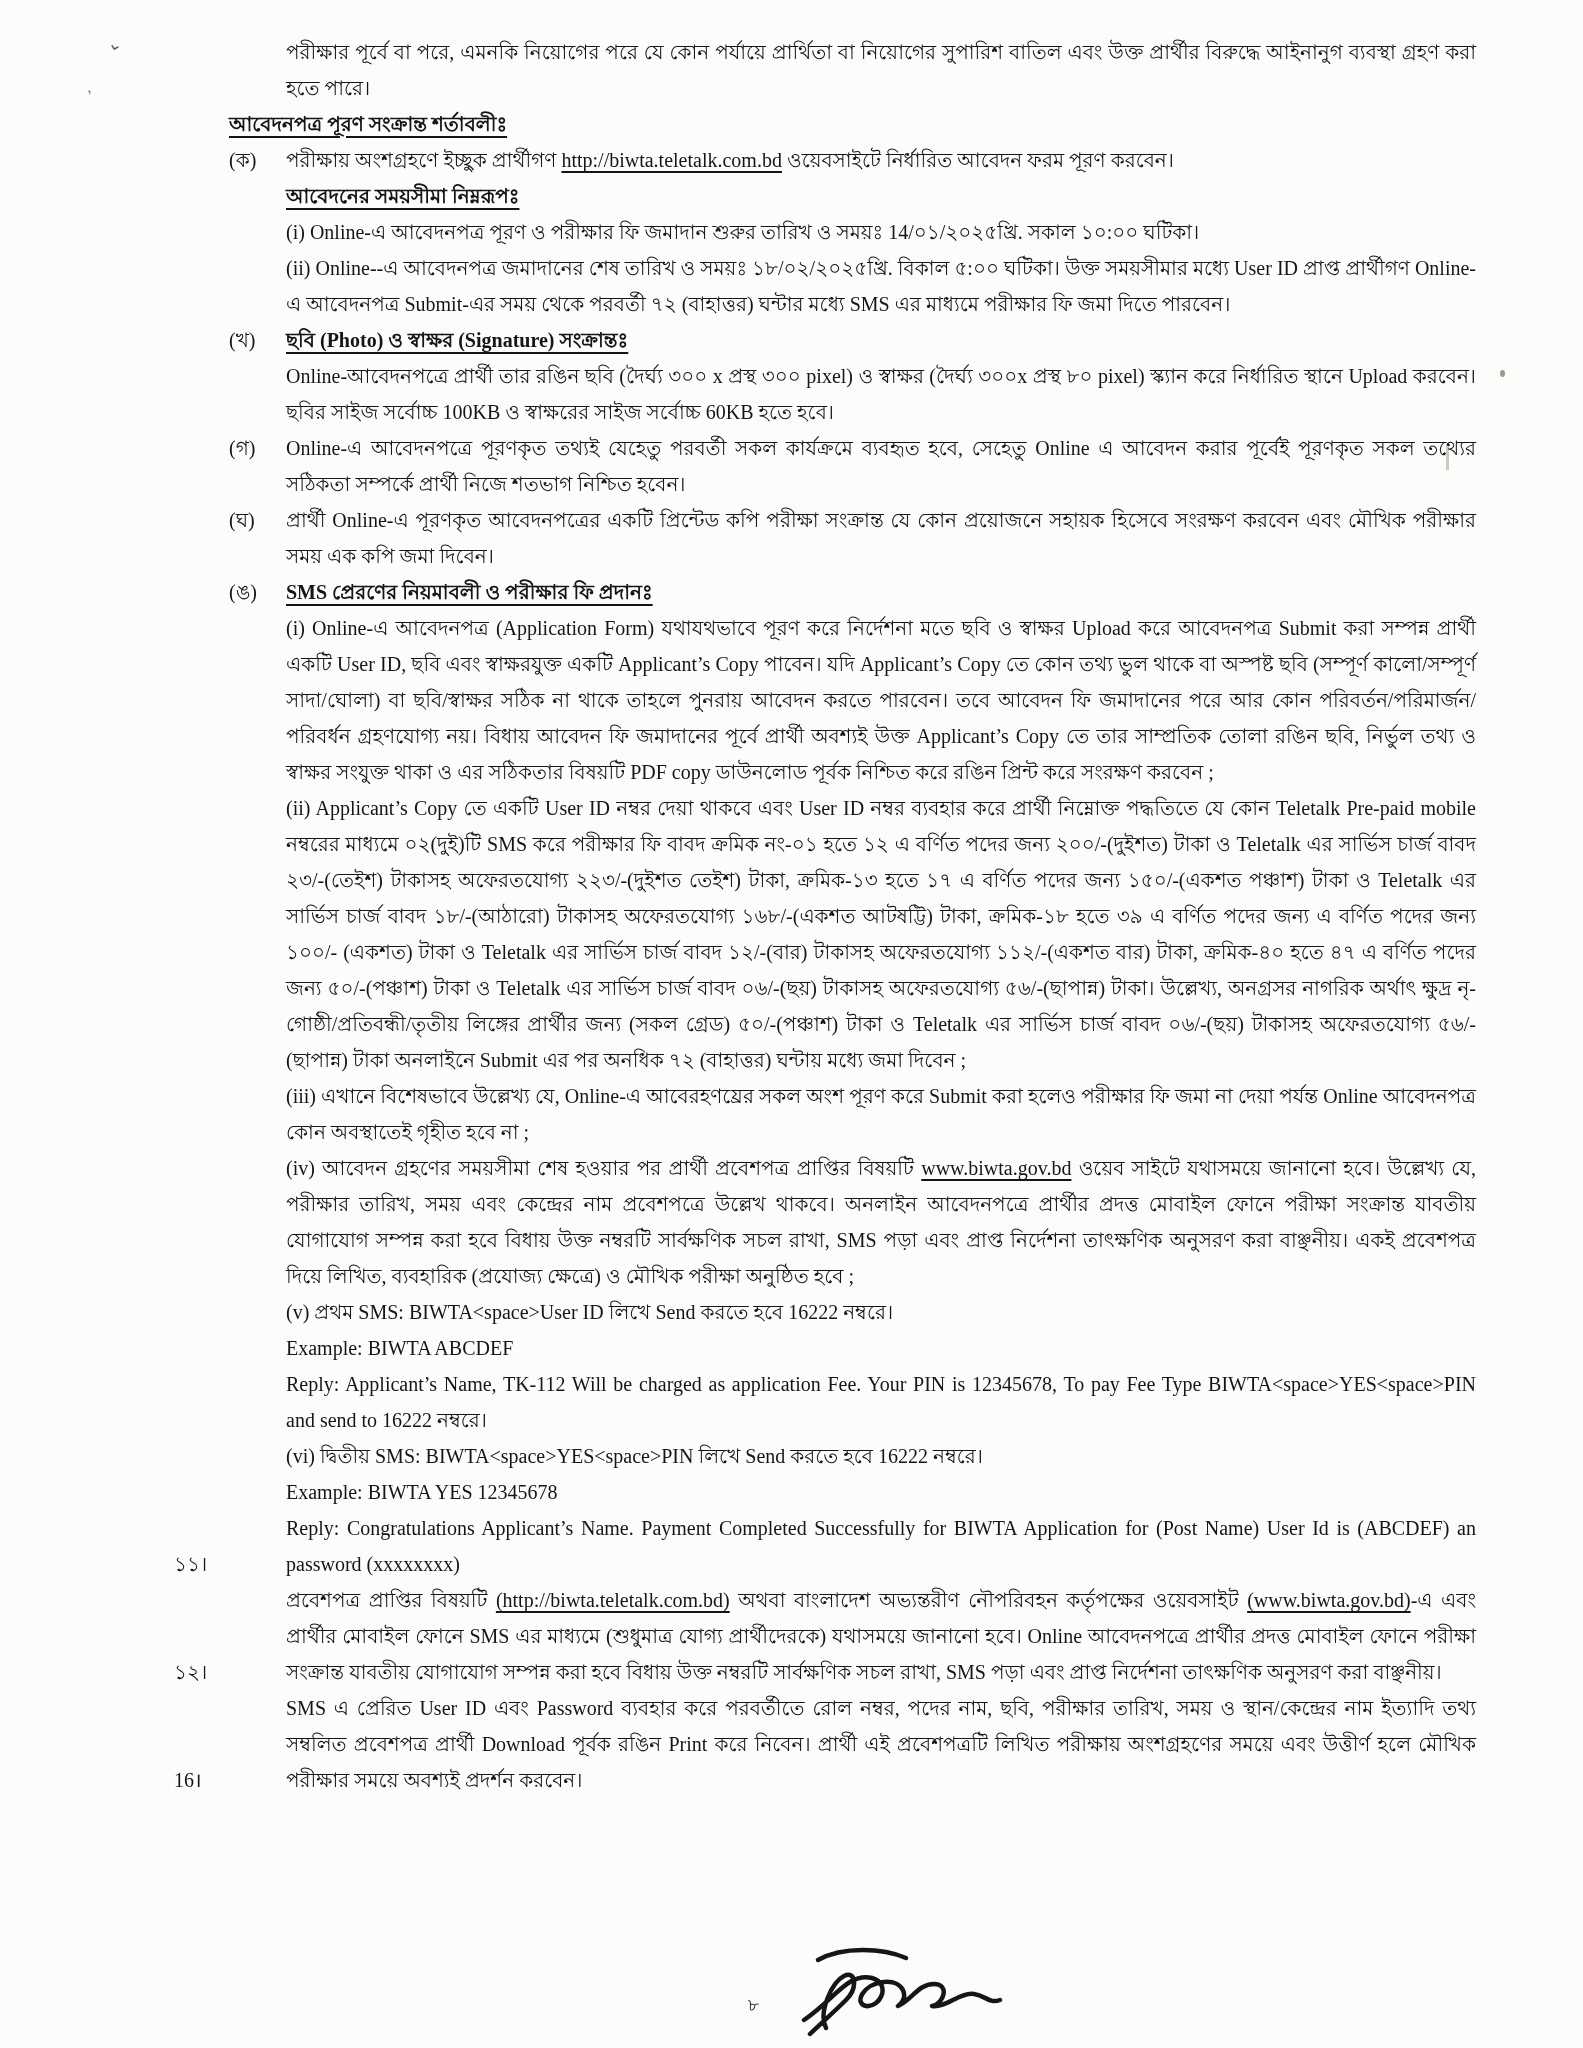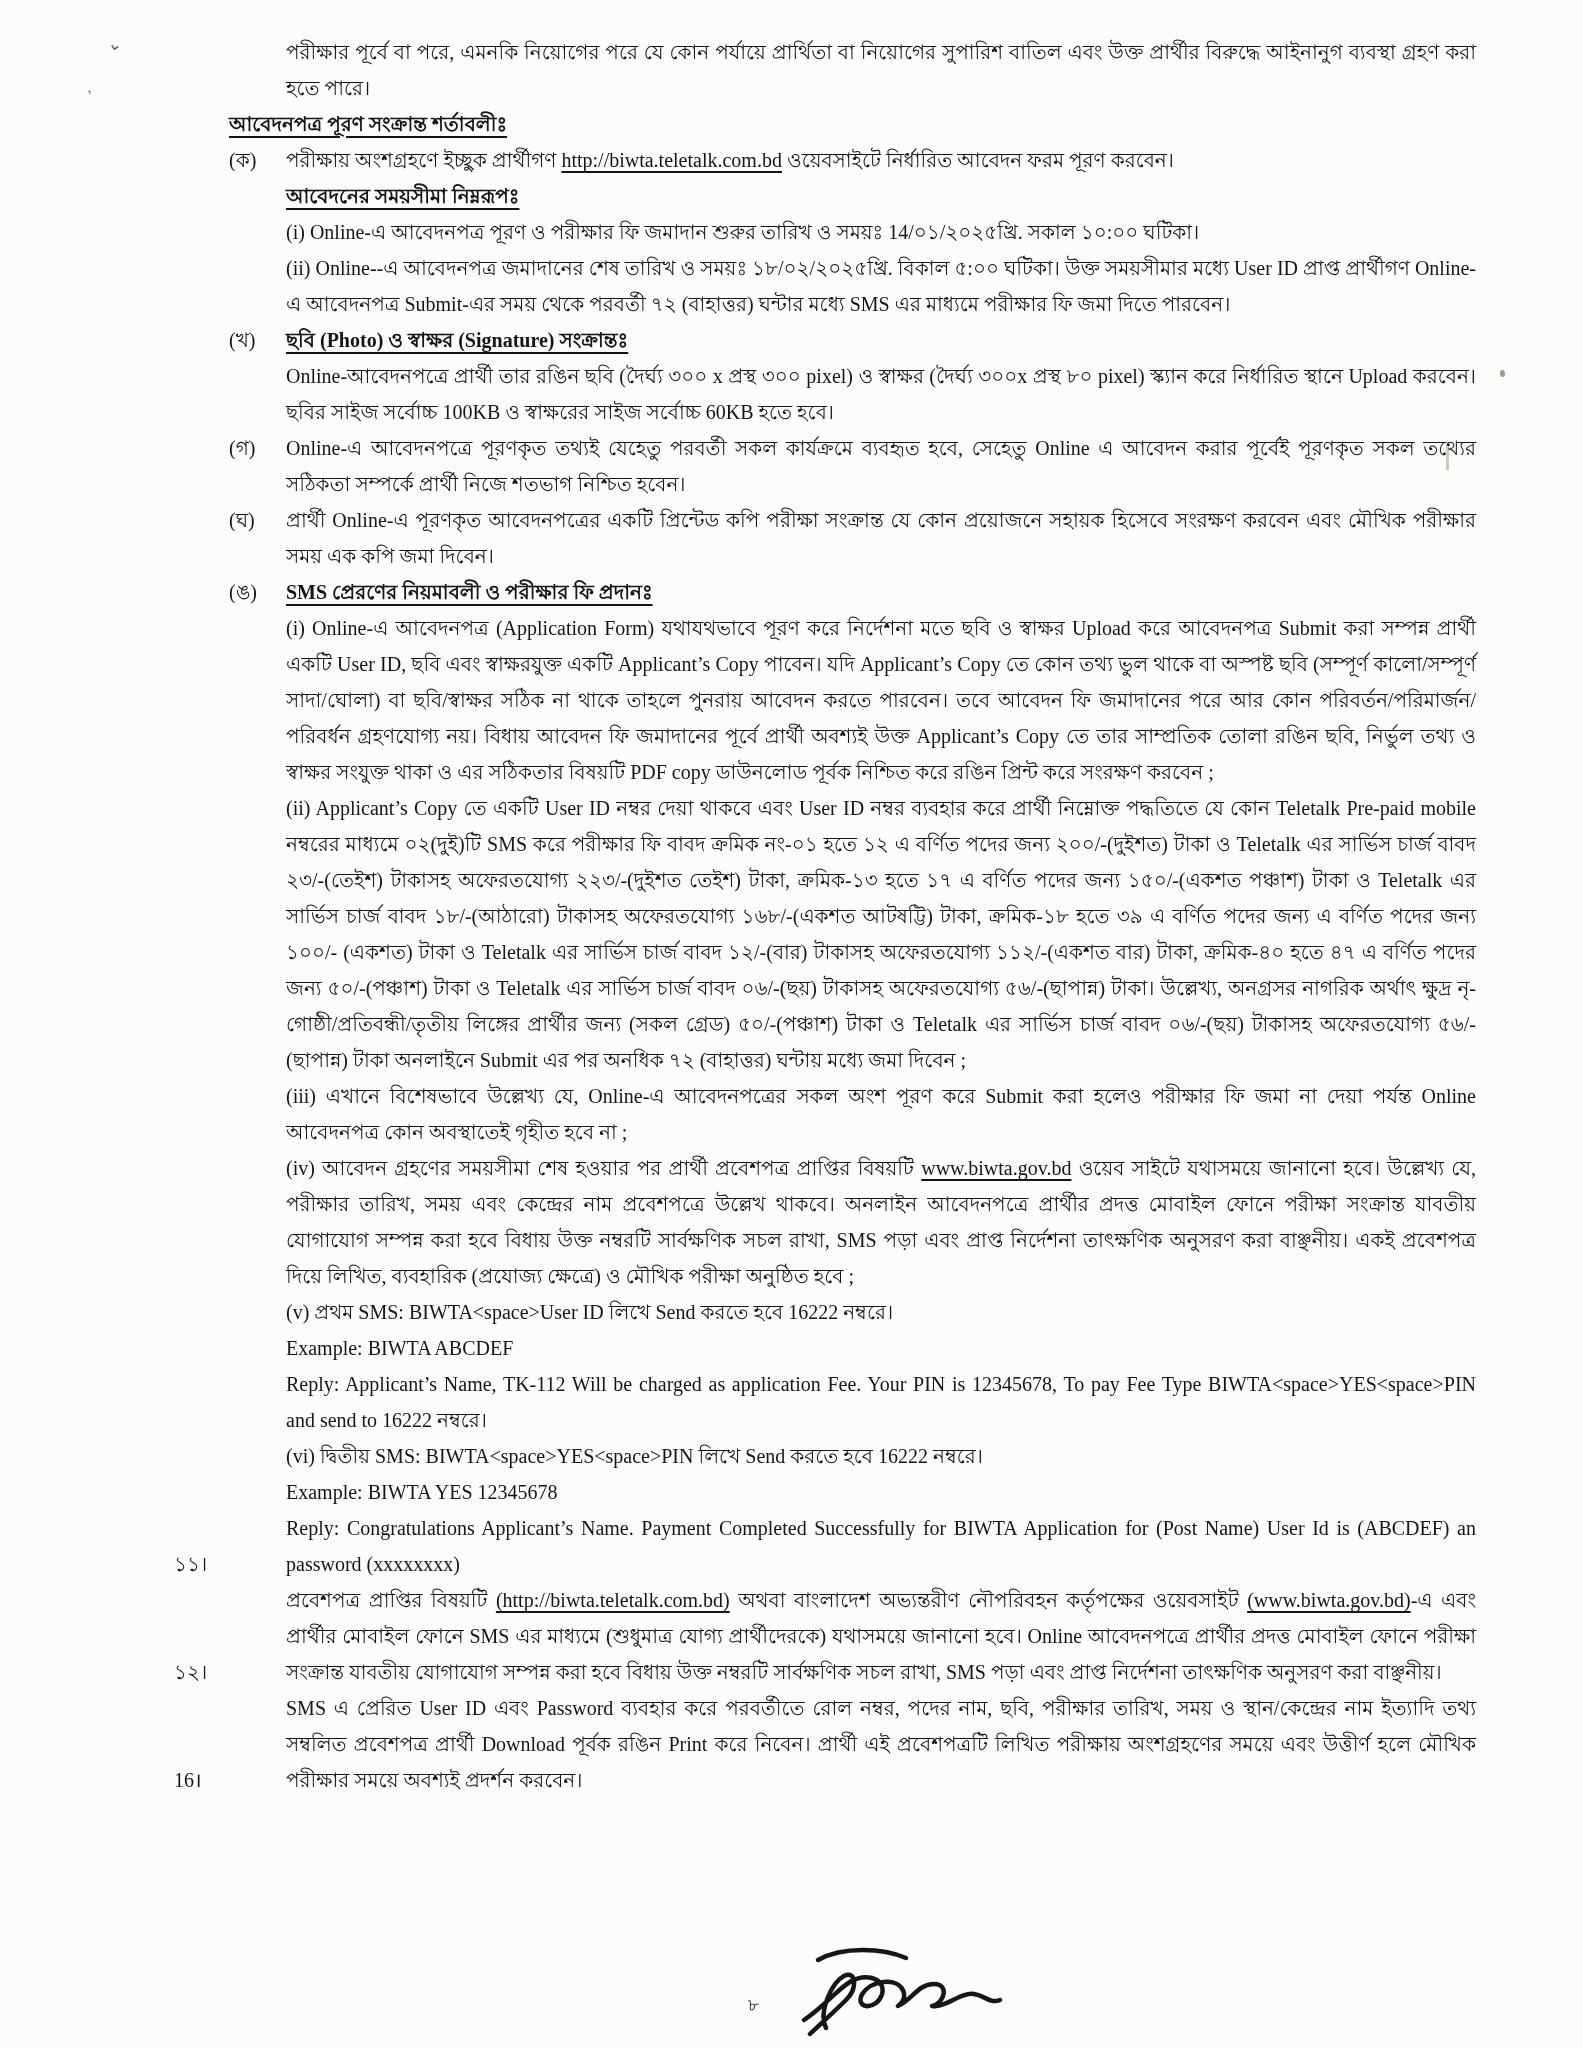--- a/index.html
+++ b/index.html
@@ -80,21 +80,21 @@
         <div class="subitem">
           <span class="sublabel">(ঘ)</span>
           <p>প্রার্থী Online-এ পূরণকৃত আবেদনপত্রের একটি প্রিন্টেড কপি পরীক্ষা সংক্রান্ত যে কোন প্রয়োজনে সহায়ক হিসেবে সংরক্ষণ করবেন এবং মৌখিক পরীক্ষার সময় এক কপি জমা দিবেন।</p>
         </div>
 
         <div class="subitem">
           <span class="sublabel">(ঙ)</span>
           <p><span class="subheading">SMS প্রেরণের নিয়মাবলী ও পরীক্ষার ফি প্রদানঃ</span></p>
           <p>(i) Online-এ আবেদনপত্র (Application Form) যথাযথভাবে পূরণ করে নির্দেশনা মতে ছবি ও স্বাক্ষর Upload করে আবেদনপত্র Submit করা সম্পন্ন প্রার্থী একটি User ID, ছবি এবং স্বাক্ষরযুক্ত একটি Applicant’s Copy পাবেন। যদি Applicant’s Copy তে কোন তথ্য ভুল থাকে বা অস্পষ্ট ছবি (সম্পূর্ণ কালো/সম্পূর্ণ সাদা/ঘোলা) বা ছবি/স্বাক্ষর সঠিক না থাকে তাহলে পুনরায় আবেদন করতে পারবেন। তবে আবেদন ফি জমাদানের পরে আর কোন পরিবর্তন/পরিমার্জন/পরিবর্ধন গ্রহণযোগ্য নয়। বিধায় আবেদন ফি জমাদানের পূর্বে প্রার্থী অবশ্যই উক্ত Applicant’s Copy তে তার সাম্প্রতিক তোলা রঙিন ছবি, নির্ভুল তথ্য ও স্বাক্ষর সংযুক্ত থাকা ও এর সঠিকতার বিষয়টি PDF copy ডাউনলোড পূর্বক নিশ্চিত করে রঙিন প্রিন্ট করে সংরক্ষণ করবেন ;</p>
           <p>(ii) Applicant’s Copy তে একটি User ID নম্বর দেয়া থাকবে এবং User ID নম্বর ব্যবহার করে প্রার্থী নিম্নোক্ত পদ্ধতিতে যে কোন Teletalk Pre-paid mobile নম্বরের মাধ্যমে ০২(দুই)টি SMS করে পরীক্ষার ফি বাবদ ক্রমিক নং-০১ হতে ১২ এ বর্ণিত পদের জন্য ২০০/-(দুইশত) টাকা ও Teletalk এর সার্ভিস চার্জ বাবদ ২৩/-(তেইশ) টাকাসহ অফেরতযোগ্য ২২৩/-(দুইশত তেইশ) টাকা, ক্রমিক-১৩ হতে ১৭ এ বর্ণিত পদের জন্য ১৫০/-(একশত পঞ্চাশ) টাকা ও Teletalk এর সার্ভিস চার্জ বাবদ ১৮/-(আঠারো) টাকাসহ অফেরতযোগ্য ১৬৮/-(একশত আটষট্টি) টাকা,  ক্রমিক-১৮ হতে ৩৯ এ বর্ণিত পদের জন্য এ বর্ণিত পদের জন্য ১০০/- (একশত) টাকা ও Teletalk এর সার্ভিস চার্জ বাবদ ১২/-(বার) টাকাসহ অফেরতযোগ্য ১১২/-(একশত বার) টাকা,  ক্রমিক-৪০ হতে ৪৭ এ বর্ণিত পদের জন্য ৫০/-(পঞ্চাশ) টাকা ও Teletalk এর সার্ভিস চার্জ বাবদ ০৬/-(ছয়) টাকাসহ অফেরতযোগ্য ৫৬/-(ছাপান্ন) টাকা। উল্লেখ্য, অনগ্রসর নাগরিক অর্থাৎ ক্ষুদ্র নৃ-গোষ্ঠী/প্রতিবন্ধী/তৃতীয় লিঙ্গের প্রার্থীর জন্য (সকল গ্রেড) ৫০/-(পঞ্চাশ) টাকা ও Teletalk এর সার্ভিস চার্জ বাবদ ০৬/-(ছয়) টাকাসহ অফেরতযোগ্য ৫৬/-(ছাপান্ন) টাকা অনলাইনে Submit এর পর অনধিক ৭২ (বাহাত্তর) ঘন্টায় মধ্যে জমা দিবেন ;</p>
-          <p>(iii)  এখানে বিশেষভাবে উল্লেখ্য যে, Online-এ আবেদনপত্রের সকল অংশ পূরণ করে Submit করা হলেও পরীক্ষার ফি জমা না দেয়া পর্যন্ত Online আবেদনপত্র কোন অবস্থাতেই গৃহীত হবে না ;</p>
+          <p>(iii)  এখানে বিশেষভাবে উল্লেখ্য যে, Online-এ আবেরহণয্রের সকল অংশ পূরণ করে Submit করা হলেও পরীক্ষার ফি জমা না দেয়া পর্যন্ত Online আবেদনপত্র কোন অবস্থাতেই গৃহীত হবে না ;</p>
           <p><span>(iv) আবেদন গ্রহণের সময়সীমা শেষ হওয়ার পর প্রার্থী প্রবেশপত্র প্রাপ্তির বিষয়টি </span><span class="link">www.biwta.gov.bd</span><span> ওয়েব সাইটে যথাসময়ে জানানো হবে। উল্লেখ্য যে, পরীক্ষার তারিখ, সময় এবং কেন্দ্রের নাম প্রবেশপত্রে উল্লেখ থাকবে। অনলাইন আবেদনপত্রে প্রার্থীর প্রদত্ত মোবাইল ফোনে পরীক্ষা সংক্রান্ত যাবতীয় যোগাযোগ সম্পন্ন করা হবে বিধায় উক্ত নম্বরটি সার্বক্ষণিক সচল রাখা, SMS পড়া এবং প্রাপ্ত নির্দেশনা তাৎক্ষণিক অনুসরণ করা বাঞ্ছনীয়। একই প্রবেশপত্র দিয়ে লিখিত, ব্যবহারিক (প্রযোজ্য ক্ষেত্রে) ও মৌখিক পরীক্ষা অনুষ্ঠিত হবে ;</span></p>
           <p>(v) প্রথম SMS: BIWTA&lt;space&gt;User ID লিখে Send করতে হবে 16222  নম্বরে।</p>
           <p>Example: BIWTA ABCDEF</p>
           <p>Reply: Applicant’s Name, TK-112 Will be charged as application Fee. Your PIN is 12345678, To pay Fee Type BIWTA&lt;space&gt;YES&lt;space&gt;PIN and send to 16222 নম্বরে।</p>
           <p>(vi) দ্বিতীয় SMS: BIWTA&lt;space&gt;YES&lt;space&gt;PIN  লিখে Send করতে হবে 16222 নম্বরে।</p>
           <p>Example: BIWTA YES 12345678</p>
           <p>Reply: Congratulations Applicant’s Name. Payment Completed Successfully for BIWTA Application for (Post Name) User Id is (ABCDEF) an password (xxxxxxxx)</p>
         </div>
 
       </div>

